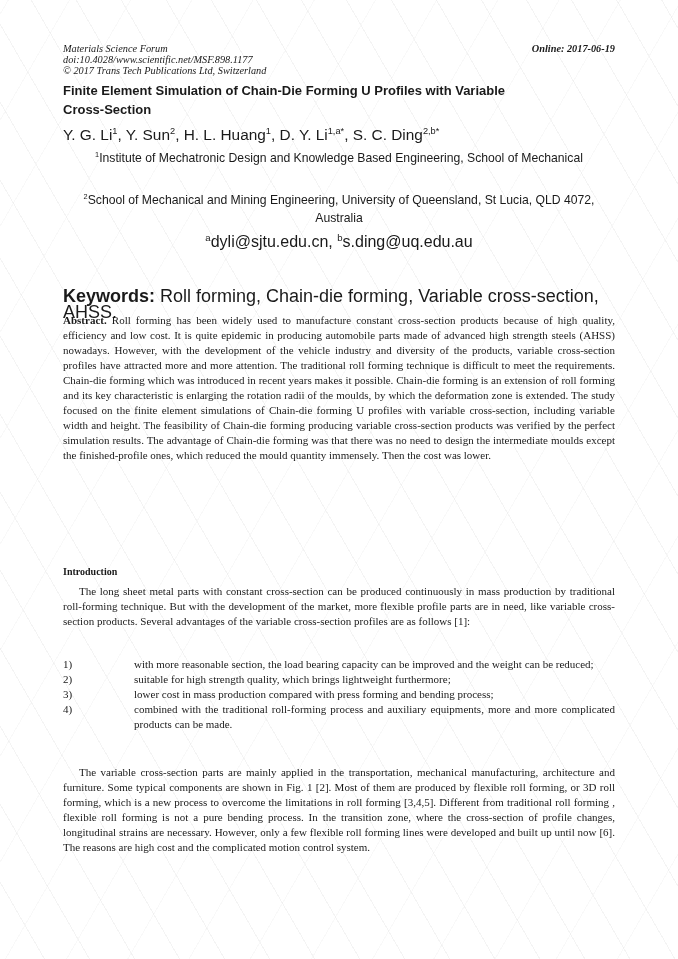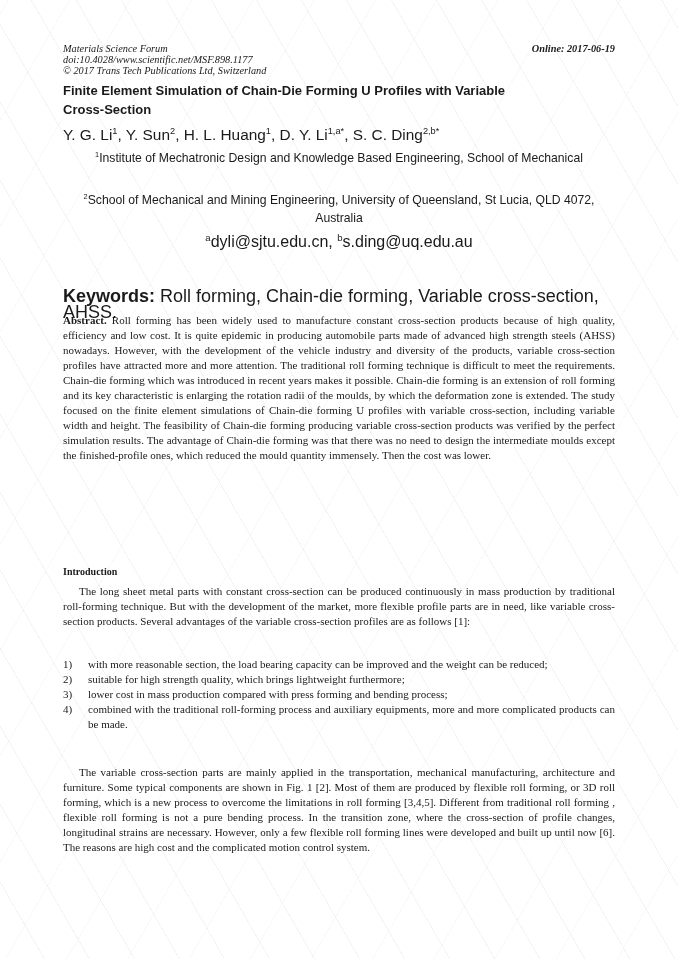--- a/index.html
+++ b/index.html
@@ -32,21 +32,21 @@
     .keywords b { font-weight: bold; }
 
     .body-text { font-size: 11px; line-height: 15px; text-align: justify; }
     .abstract { position: absolute; left: 63px; top: 313px; width: 552px; }
     .abstract b { font-weight: bold; }
     .section-heading { position: absolute; left: 63px; top: 563px; font-weight: bold; font-size: 10px; line-height: 18px; }
     .intro-para1 { position: absolute; left: 63px; top: 584px; width: 552px; text-indent: 16px; }
     .list { position: absolute; left: 63px; top: 657px; width: 552px; margin: 0; padding: 0; list-style: none; }
     .list li { display: flex; }
     .list .num { width: 25px; flex: 0 0 25px; }
-    .list .txt { flex: 1; text-align: justify; }
+    .list .txt { flex: 1; text-align: justify; margin-left: 46px; }
     .intro-para2 { position: absolute; left: 63px; top: 765px; width: 552px; text-indent: 16px; }
   </style>
 </head>
 <body>
 
 <div class="watermark"></div>
 
 <div class="header serif">
   <div class="header-left">
     <div>Materials Science Forum</div>

